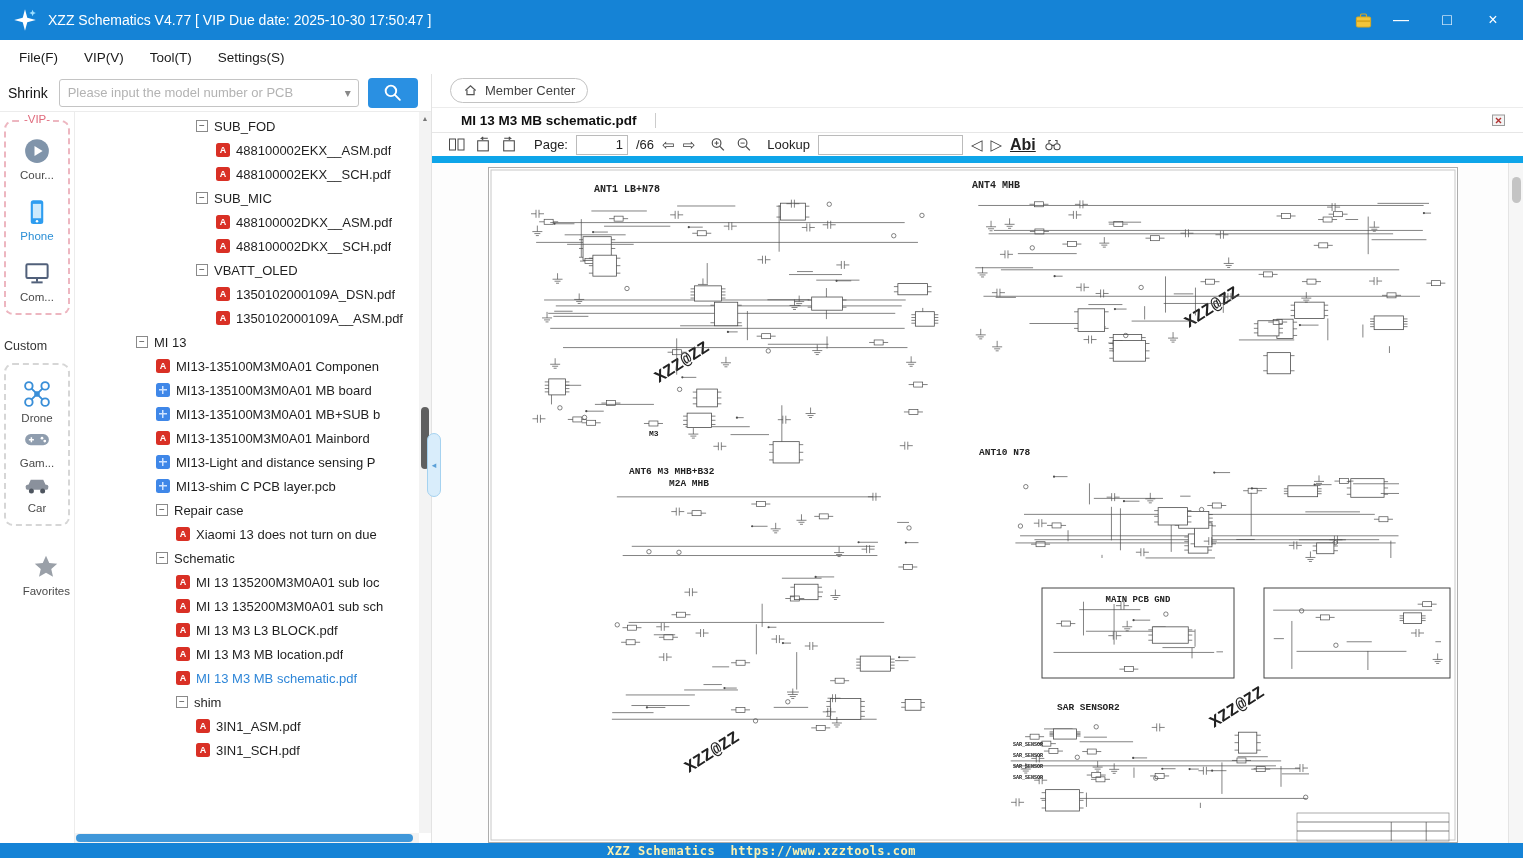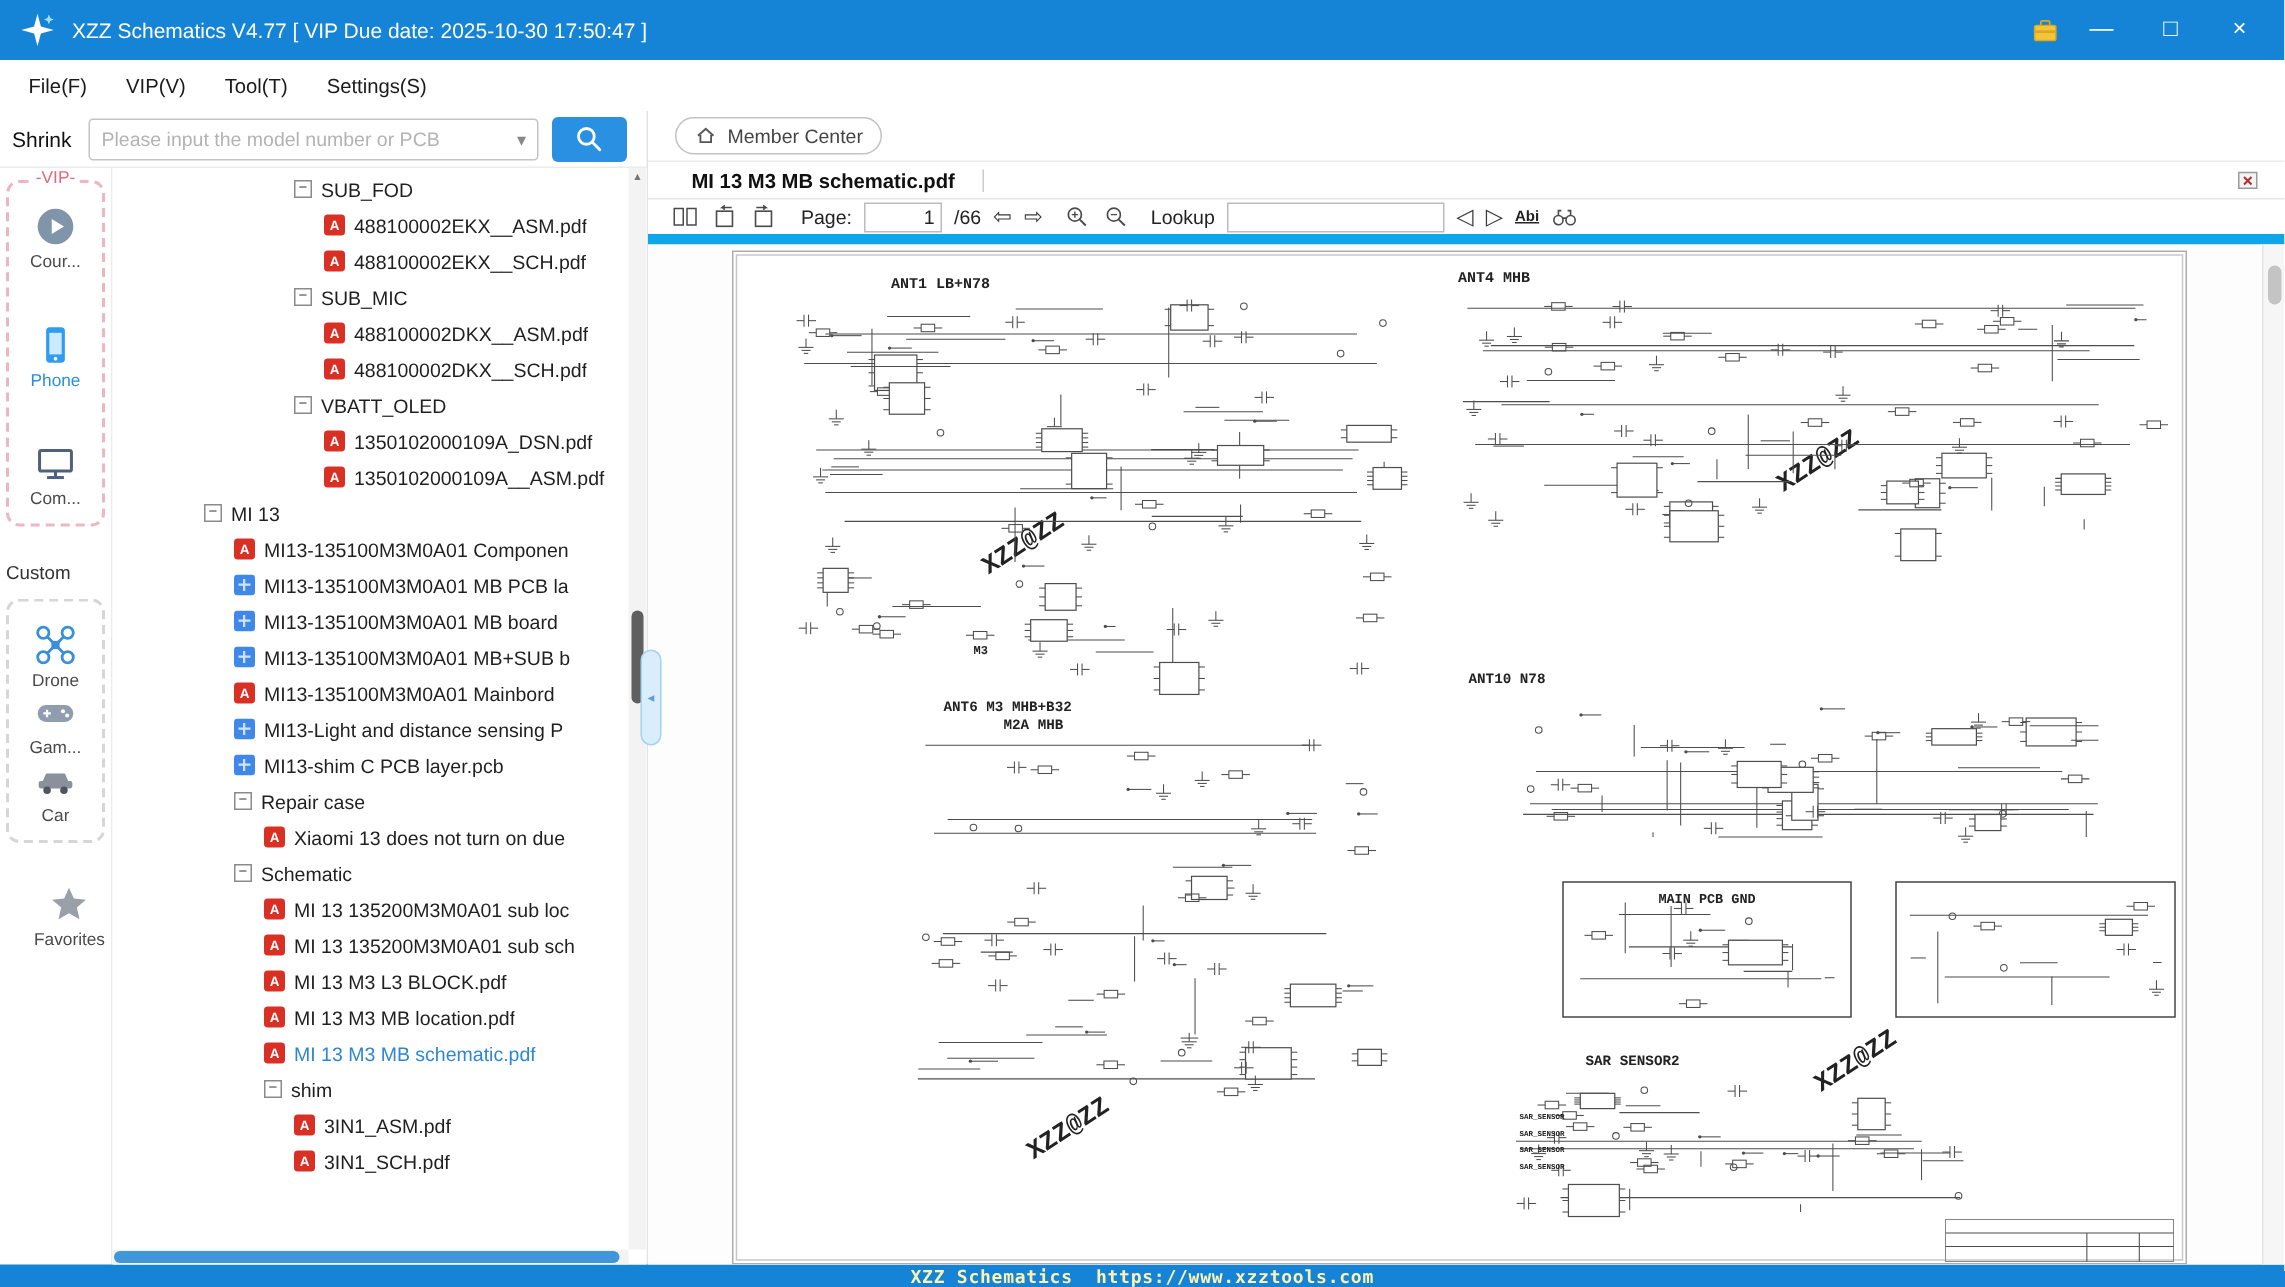--- a/index.html
+++ b/index.html
@@ -77,21 +77,21 @@
   .doc-close svg{width:100%;height:100%}
 
   .pdf-toolbar{flex:0 0 30px;display:flex;align-items:center;gap:8px;padding:0 16px;border-bottom:7px solid #0ea5e9;font-size:13px;color:#222}
   .ti{width:18px;height:17px;display:inline-flex;cursor:pointer}
   .ti svg{width:100%;height:100%}
   .glyph{font-size:15px;color:#3a3a3a;line-height:1;cursor:pointer}
   .pg-label{margin-left:8px}
   .pg-input{width:52px;height:20px;border:1px solid #bbb;text-align:right;font-size:13px;padding:0 4px;font-family:inherit;color:#222}
   .lookup-label{margin-left:6px}
   .lookup-input{width:145px;height:20px;border:1px solid #bbb;font-size:13px;padding:0 4px;font-family:inherit}
-  .abc{font-weight:bold;text-decoration:underline;font-size:10px;color:#222;cursor:pointer}
+  .abc{font-weight:bold;text-decoration:underline;font-size:16px;color:#222;cursor:pointer}
 
   .pdf-area{flex:1;position:relative;overflow:hidden;background:#fdfdfd}
   .page{position:absolute;left:56px;top:4px;width:970px;height:676px;background:#fff;border:1px solid #adadad}
   .page svg{width:100%;height:100%;display:block}
   .page svg text{font-family:"Liberation Mono","DejaVu Sans Mono",monospace;fill:#222}
   .viewer-scroll{position:absolute;top:0;right:0;bottom:0;width:15px;background:#f6f6f6;border-left:1px solid #e4e4e4}
   .viewer-scroll .thumb{position:absolute;top:14px;left:2.5px;width:9px;height:26px;border-radius:5px;background:#c4c4c4;cursor:pointer}
 
   
   .statusbar{flex:0 0 15px;background:#1583d6;color:#fdf2b0;font-family:"DejaVu Sans Mono",monospace;font-size:12px;font-weight:bold;display:flex;align-items:center;justify-content:center;white-space:pre;letter-spacing:.5px}
@@ -148,21 +148,21 @@
               </svg>
             </span>
         </button>
       </div>
 
       <div class="left-body">
 
         <div class="sidebar">
           <div class="group-box">
             <span class="vip-tag">-VIP-</span>
-            <div id="vipItems" style="display:flex;flex-direction:column;gap:34px;align-items:center">
+            <div id="vipItems" style="display:flex;flex-direction:column;gap:16px;align-items:center">
                 <div class="side-item">
                   <span class="side-icon">
                     <svg viewBox="0 0 24 24">
                       <circle cx="12" cy="12" r="9.5" fill="#8094aa"></circle>
                       <path d="M10 8l6.5 4L10 16z" fill="#fff"></path>
                     </svg>
                   </span>
                   <div class="side-label">Cour...</div>
                 </div>
                 <div class="side-item">
@@ -277,24 +277,20 @@
                 <span class="tico pdf">A</span>
                 <span class="tlabel">1350102000109A__ASM.pdf</span>
               </div>
               <div class="trow" style="padding-left: 61px;">
                 <span class="tico folder">−</span>
                 <span class="tlabel">MI 13</span>
               </div>
               <div class="trow" style="padding-left: 81px;">
                 <span class="tico pdf">A</span>
                 <span class="tlabel">MI13-135100M3M0A01 Componen</span>
-              </div>
-              <div class="trow" style="padding-left: 81px;">
-                <span class="tico pcb"></span>
-                <span class="tlabel">MI13-135100M3M0A01 MB PCB la</span>
               </div>
               <div class="trow" style="padding-left: 81px;">
                 <span class="tico pcb"></span>
                 <span class="tlabel">MI13-135100M3M0A01 MB board</span>
               </div>
               <div class="trow" style="padding-left: 81px;">
                 <span class="tico pcb"></span>
                 <span class="tlabel">MI13-135100M3M0A01 MB+SUB b</span>
               </div>
               <div class="trow" style="padding-left: 81px;">

